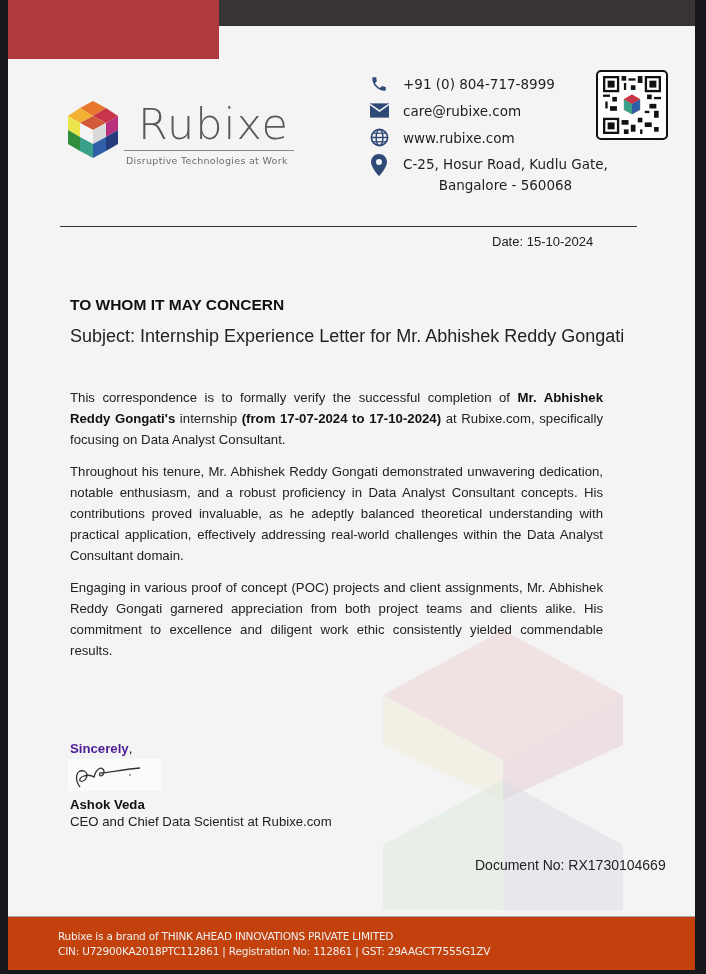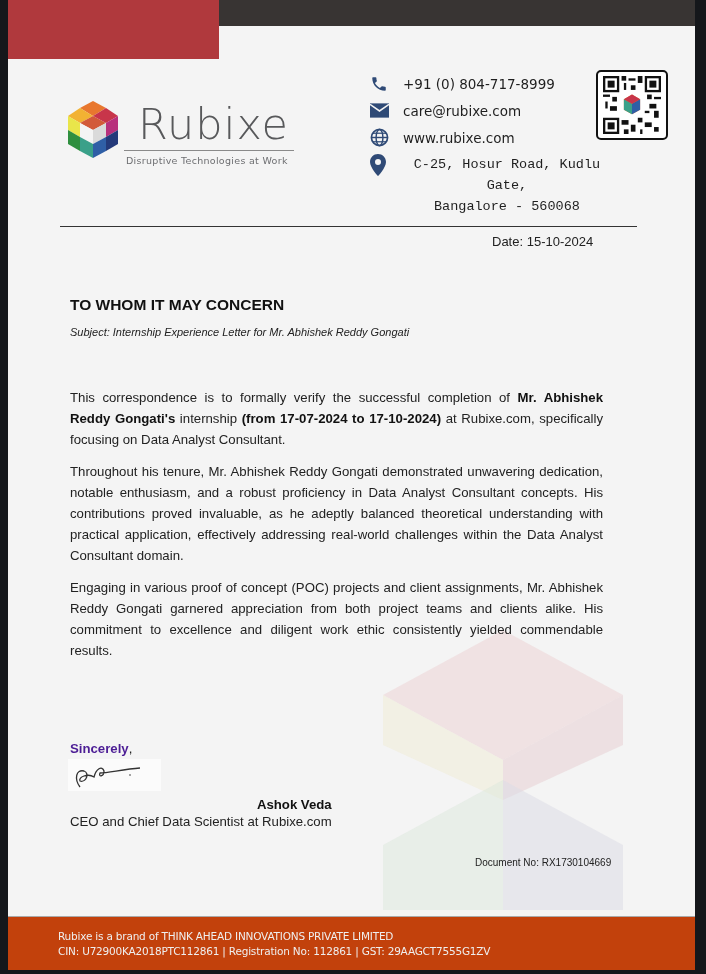--- a/index.html
+++ b/index.html
@@ -22,42 +22,42 @@
     .logo-word { position: absolute; left: 56px; top: 2px; font-family: "DejaVu Sans", sans-serif; font-size: 43px; color: #58595b; letter-spacing: 1px; font-weight: 300; line-height: 50px; margin-left: 16px; }
     .logo-rule { position: absolute; left: 58px; top: 53px; width: 170px; height: 1px; background: #8a8a8a; }
     .logo-tag { position: absolute; left: 60px; top: 58px; font-family: "DejaVu Sans", sans-serif; font-size: 9.5px; color: #6d6e71; letter-spacing: 0.3px; }
 
     
     .contact { position: absolute; left: 355px; top: 70px; width: 250px; }
     .contact-row { position: relative; height: 27px; display: flex; align-items: center; text-align: center; }
     .contact-row .ic { width: 22px; height: 22px; display: flex; align-items: center; justify-content: center; margin-left: 5px; margin-right: 13px; }
     .contact-text { font-family: "DejaVu Sans", sans-serif; font-size: 13.5px; color: #1f1f1f; }
     .contact-row.addr { align-items: flex-start; height: 46px; padding-top: 3px; }
-    .addr-lines { line-height: 21px; font-family: Liberation Mono, monospace; }
+    .addr-lines { line-height: 21px; }
 
     .qr { position: absolute; left: 588px; top: 70px; width: 72px; height: 70px; border: 2px solid #111; border-radius: 5px; background: #fff; padding: 4px; }
 
     .header-rule { position: absolute; left: 52px; top: 226px; width: 577px; height: 1px; background: #333; }
 
     .date { position: absolute; left: 484px; top: 234px; font-size: 13px; color: #222; }
 
     .heading { position: absolute; left: 62px; top: 296px; font-size: 15.5px; font-weight: bold; color: #111; }
-    .subject { position: absolute; left: 62px; top: 326px; font-size: 11px; color: #222; font-style: italic; }
+    .subject { position: absolute; left: 62px; top: 326px; font-size: 18px; color: #222; }
 
     .body { position: absolute; left: 62px; top: 387px; width: 533px; font-size: 13.2px; color: #222; line-height: 21px; text-align: justify; }
     .body p { margin-bottom: 11px; }
     .body b { color: #111; }
 
     .sign { position: absolute; left: 62px; top: 741px; font-size: 13.2px; color: #222; }
     .sign .sincerely { font-weight: bold; color: #4c1d95; }
     .sig-img { position: relative; width: 93px; height: 32px; margin: 3px 0 5px -2px; background: #fbfbfb; }
-    .sig-name { font-weight: bold; color: #111; line-height: 17px; text-align: right; }
+    .sig-name { font-weight: bold; color: #111; line-height: 17px; }
     .sig-title { line-height: 17px; }
 
-    .docno { position: absolute; left: 467px; top: 857px; font-size: 10px; color: #222; }
+    .docno { position: absolute; left: 467px; top: 857px; font-size: 14px; color: #222; }
 
     .footer { position: absolute; left: 0; top: 916px; width: 687px; height: 58px; background: #c2410c; border-top: 1px solid #a9a9a9; }
     .footer-text { position: absolute; left: 50px; top: 12px; font-family: "DejaVu Sans", sans-serif; font-size: 10.5px; color: #efefef; line-height: 15px; letter-spacing: -0.2px; }
     .footer-strip { position: absolute; left: 0; top: 970px; width: 706px; height: 4px; background: #15171b; }
   </style>
 </head>
 <body>
 
 <div class="page">
   <div class="top-bar"></div>

